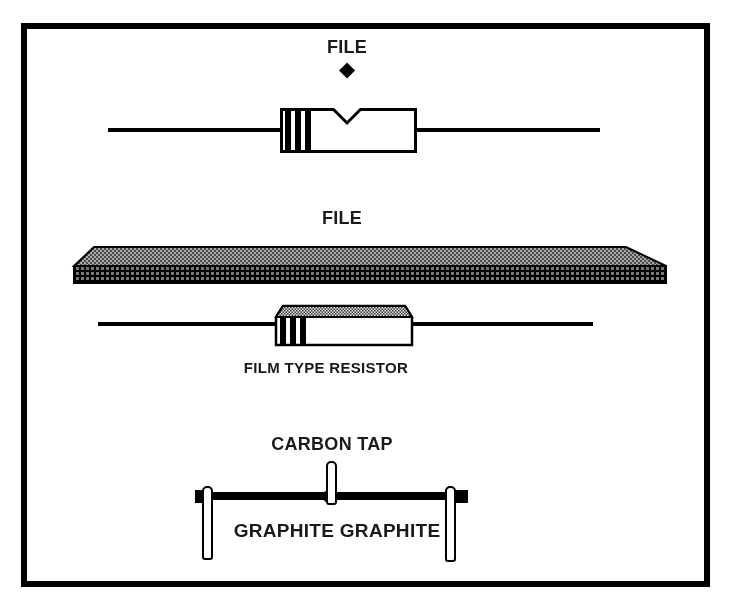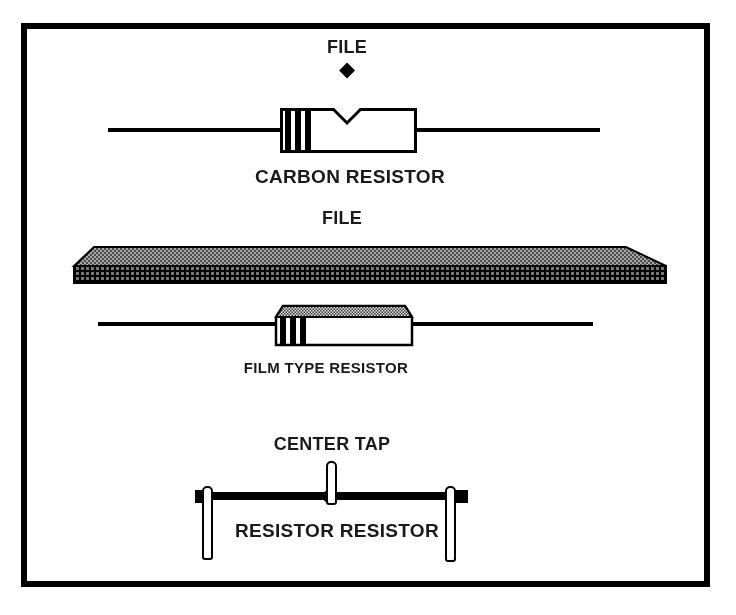--- a/index.html
+++ b/index.html
@@ -70,21 +70,20 @@
     <div class="stripe" style="left:2px;"></div>
     <div class="stripe" style="left:12px;"></div>
     <div class="stripe" style="left:22px;"></div>
   </div>
 
   <svg style="left:331px; top:108px;" width="32" height="18" viewBox="0 0 32 18">
     <polygon points="1,0 31,0 16,15" fill="#ffffff"></polygon>
     <path d="M1,0 L16,15 L31,0" fill="none" stroke="#000000" stroke-width="3"></path>
   </svg>
 
-  <div class="lbl" style="left:240px; top:167px; width:220px; font-size:19px;">CARBON RESISTOR</div>
 
   <div class="lbl" style="left:282px; top:209px; width:120px; font-size:18px;">FILE</div>
 
   <svg style="left:70px; top:246px;" width="600" height="40" viewBox="0 0 600 40">
     <defs>
       <pattern id="fileTop" width="4" height="4" patternUnits="userSpaceOnUse">
         <rect width="4" height="4" fill="#a8a8a8"></rect>
         <rect width="2" height="2" fill="#4a4a4a"></rect>
         <rect x="2" y="2" width="2" height="2" fill="#4a4a4a"></rect>
       </pattern>
@@ -109,26 +108,26 @@
     </defs>
     <polygon points="11,2 133,2 140,13 140,41 4,41 4,13" fill="#ffffff" stroke="#000000" stroke-width="2.5"></polygon>
     <polygon points="11,2 133,2 140,13 4,13" fill="url(#filmBand)" stroke="#000000" stroke-width="2"></polygon>
     <rect x="8" y="13" width="6" height="28" fill="#000000"></rect>
     <rect x="18" y="13" width="6" height="28" fill="#000000"></rect>
     <rect x="28" y="13" width="6" height="28" fill="#000000"></rect>
   </svg>
 
   <div class="lbl" style="left:206px; top:360px; width:240px; font-size:15px;">FILM TYPE RESISTOR</div>
 
-  <div class="lbl" style="left:252px; top:435px; width:160px; font-size:18px;">CENTER TAP</div>
+  <div class="lbl" style="left:252px; top:435px; width:160px; font-size:18px;">CARBON TAP</div>
 
   <div class="gbar" style="left:196px; top:492px; width:272px; height:8px;"></div>
   <div class="cap" style="left:195px; top:490px; width:9px; height:13px;"></div>
   <div class="cap" style="left:455px; top:490px; width:13px; height:13px;"></div>
   <div class="wedge" style="left:319px; top:490px;"></div>
 
   <div class="pin" style="left:202px; top:486px; height:70px;"></div>
   <div class="pin" style="left:326px; top:461px; height:40px;"></div>
   <div class="pin" style="left:445px; top:486px; height:72px;"></div>
 
-  <div class="lbl" style="left:217px; top:521px; width:240px; font-size:19px;">RESISTOR RESISTOR</div>
+  <div class="lbl" style="left:217px; top:521px; width:240px; font-size:19px;">GRAPHITE GRAPHITE</div>
 
 </div>
 
 </body></html>

